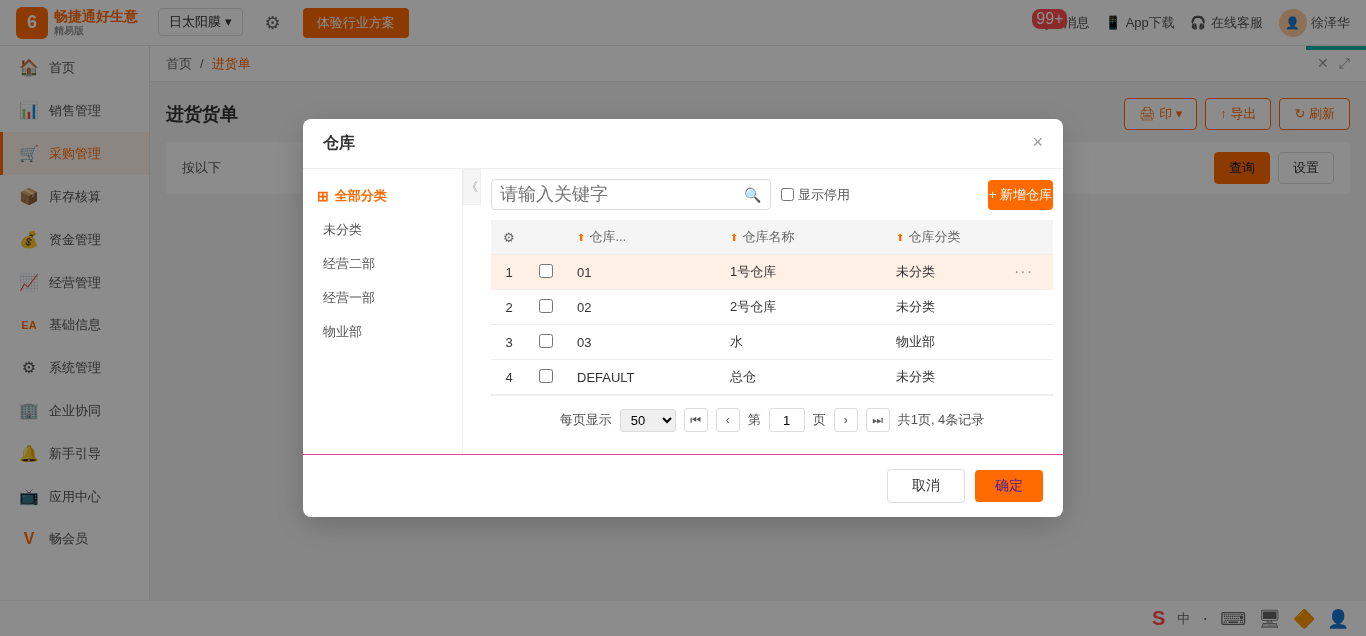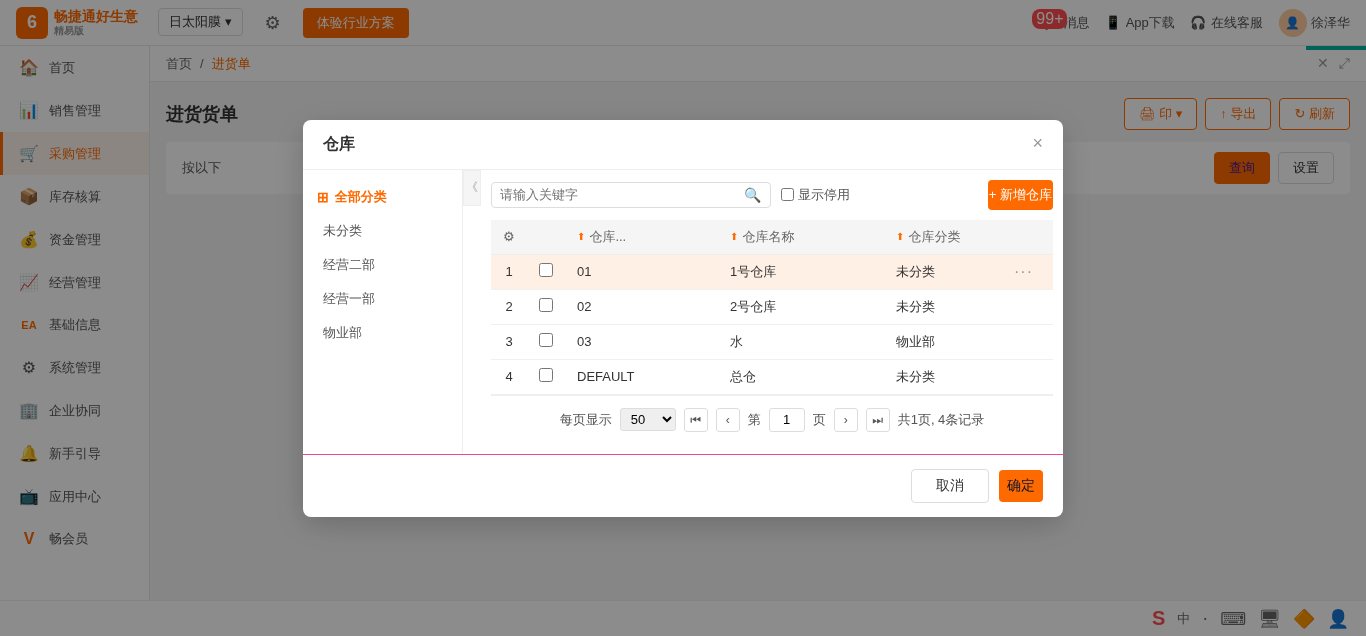--- a/index.html
+++ b/index.html
@@ -88,21 +88,21 @@
 
     .toolbar {
       background: #fff; padding: 10px 16px; border-radius: 4px; margin-bottom: 12px;
       display: flex; align-items: center; gap: 8px; flex-wrap: wrap;
     }
     .toolbar-label { color: #555; font-size: 13px; }
     .toolbar-btn {
       padding: 6px 14px; border-radius: 4px; border: 1px solid #ddd;
       cursor: pointer; font-size: 13px; background: #fff; color: #333;
     }
-    .toolbar-btn.primary { background: #ff6a00; color: #4c1d95; border-color: #ff6a00; }
+    .toolbar-btn.primary { background: #ff6a00; color: #0f172a; border-color: #ff6a00; }
     .toolbar-btn.orange-outline { color: #ff6a00; border-color: #ff6a00; }
 
     
     .overlay {
       position: fixed; top: 0; left: 0; right: 0; bottom: 0;
       background: rgba(0,0,0,0.45); z-index: 100;
       display: flex; align-items: center; justify-content: center;
     }
 
     
@@ -139,21 +139,21 @@
     
     .table-area { flex: 1; display: flex; flex-direction: column; overflow: hidden; padding: 10px; }
     .table-toolbar {
       display: flex; align-items: center; gap: 10px; margin-bottom: 10px;
     }
     .search-box {
       display: flex; align-items: center; border: 1px solid #ddd; border-radius: 4px;
       padding: 4px 8px; flex: 1; max-width: 280px;
     }
     .search-box input {
-      border: none; outline: none; font-size: 13px; flex: 1; color: #701a75;
+      border: none; outline: none; font-size: 18px; flex: 1; color: #701a75;
       font-family: "Microsoft YaHei", Arial, sans-serif;
     }
     .search-icon { color: #999; font-size: 14px; }
     .show-disabled { display: flex; align-items: center; gap: 4px; font-size: 13px; color: #555; }
     .show-disabled input[type=checkbox] { cursor: pointer; }
     .add-warehouse-btn {
       background: #ff6a00; color: #fff; border: none; border-radius: 4px;
       padding: 6px 1px; cursor: pointer; font-size: 13px; margin-left: auto;
     }
 
@@ -198,22 +198,22 @@
     
     .modal-footer {
       padding: 14px 20px; border-top: 1px solid #ec4899;
       display: flex; align-items: center; justify-content: flex-end; gap: 10px;
     }
     .cancel-btn {
       padding: 7px 24px; border: 1px solid #ddd; border-radius: 4px;
       cursor: pointer; background: #fff; font-size: 14px; color: #333;
     }
     .confirm-btn {
-      padding: 7px 8px; border: none; border-radius: 4px;
-      cursor: pointer; background: #ff6a00; font-size: 14px; color: #0f172a;
+      padding: 7px 20px; border: none; border-radius: 4px;
+      cursor: pointer; background: #ff6a00; font-size: 14px; color: #4c1d95;
     }
 
     
     .bottom-bar {
       position: fixed; bottom: 0; right: 0; left: 0; height: 36px;
       background: #fff; border-top: 1px solid #eee;
       display: flex; align-items: center; justify-content: flex-end;
       padding: 0 16px; gap: 12px; z-index: 50;
     }
     .bottom-icon { font-size: 18px; color: #666; cursor: pointer; }

